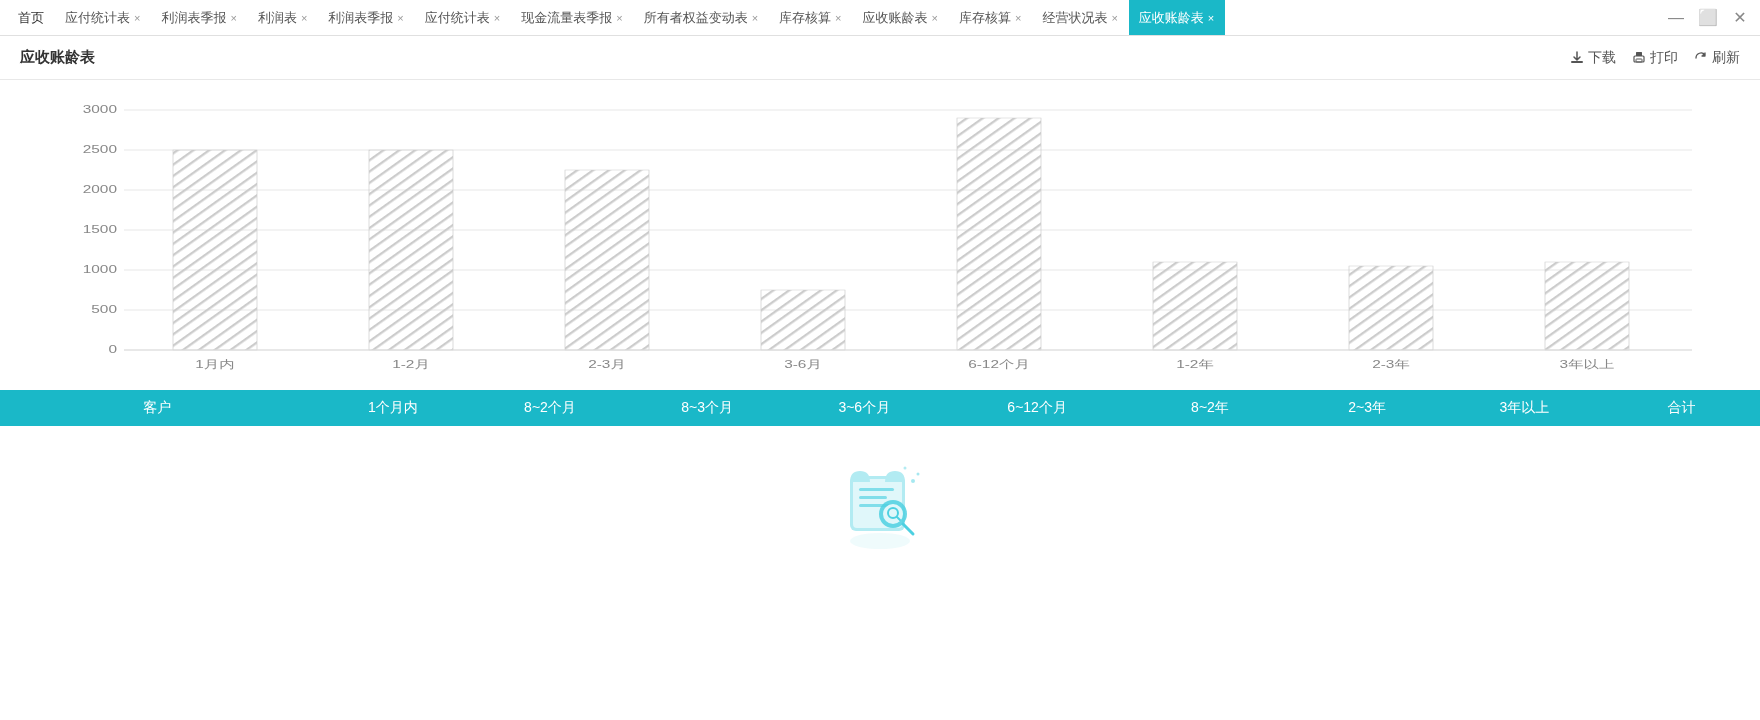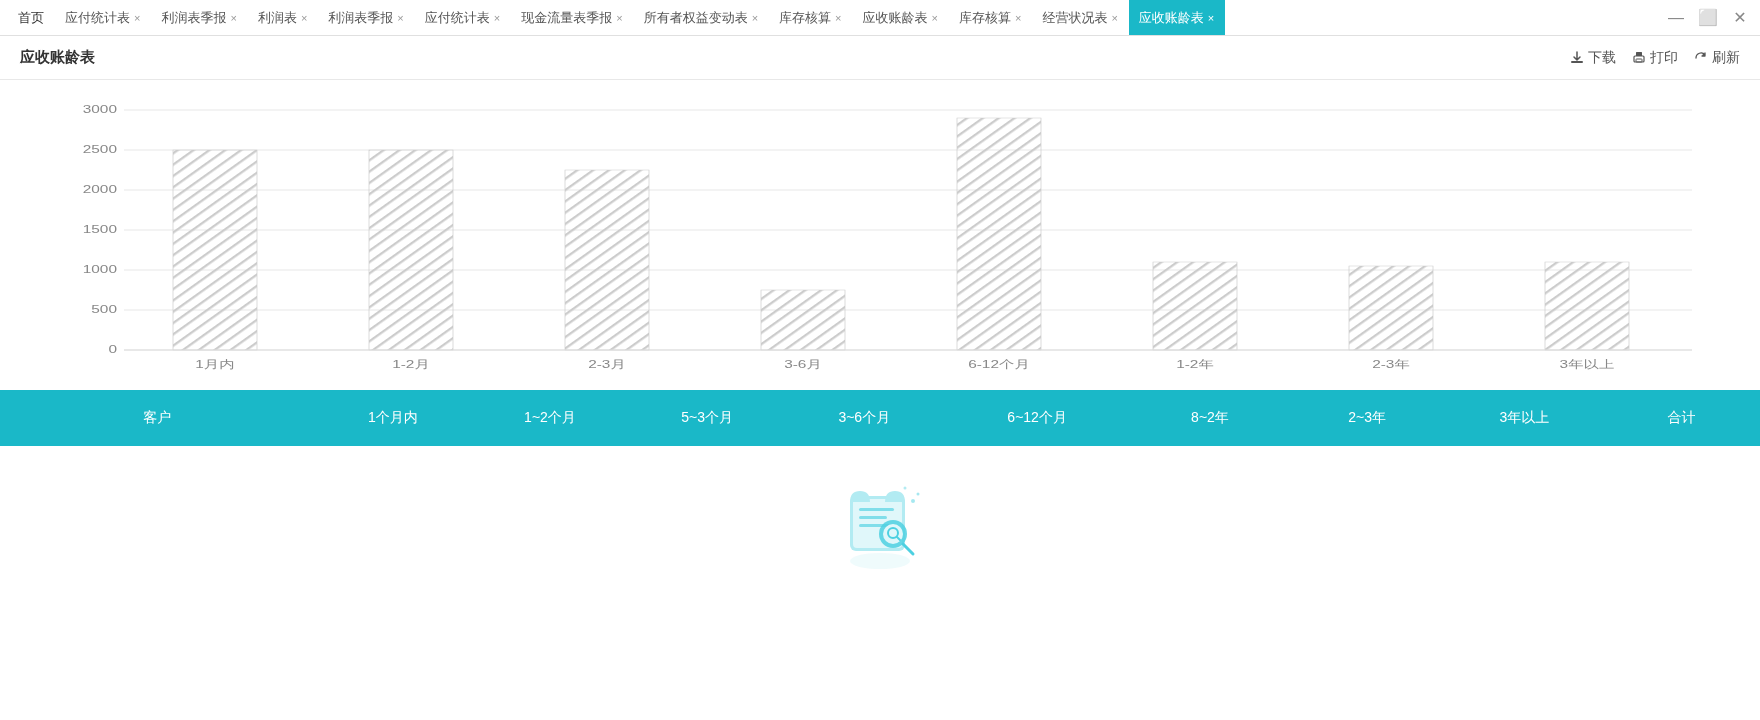--- a/index.html
+++ b/index.html
@@ -98,21 +98,21 @@
       padding: 20px 40px 10px 40px;
       flex-shrink: 0;
     }
 
     
     .table-header {
       display: grid;
       grid-template-columns: 2fr 1fr 1fr 1fr 1fr 1.2fr 1fr 1fr 1fr 1fr;
       background: #1ab8c8;
       color: #fff;
-      height: 56px;
+      height: 36px;
       align-items: center;
     }
     .table-header-cell {
       text-align: center;
       font-size: 14px;
       padding: 0 8px;
     }
 
     
     .empty-state {
@@ -275,22 +275,22 @@
         <text x="1105" y="268" text-anchor="middle" font-size="11" fill="#888">3年以上</text>
 
         <line x1="60" y1="250" x2="1180" y2="250" stroke="#ddd" stroke-width="1"></line>
       </svg>
     </div>
   </div>
 
   <div class="table-header">
     <div class="table-header-cell">客户</div>
     <div class="table-header-cell">1个月内</div>
-    <div class="table-header-cell">1~2个月</div>
-    <div class="table-header-cell">5~3个月</div>
+    <div class="table-header-cell">8~2个月</div>
+    <div class="table-header-cell">8~3个月</div>
     <div class="table-header-cell">3~6个月</div>
     <div class="table-header-cell">6~12个月</div>
     <div class="table-header-cell">8~2年</div>
     <div class="table-header-cell">2~3年</div>
     <div class="table-header-cell">3年以上</div>
     <div class="table-header-cell">合计</div>
   </div>
 
   <div class="empty-state">
     <svg width="110" height="110" viewBox="0 0 110 110">

